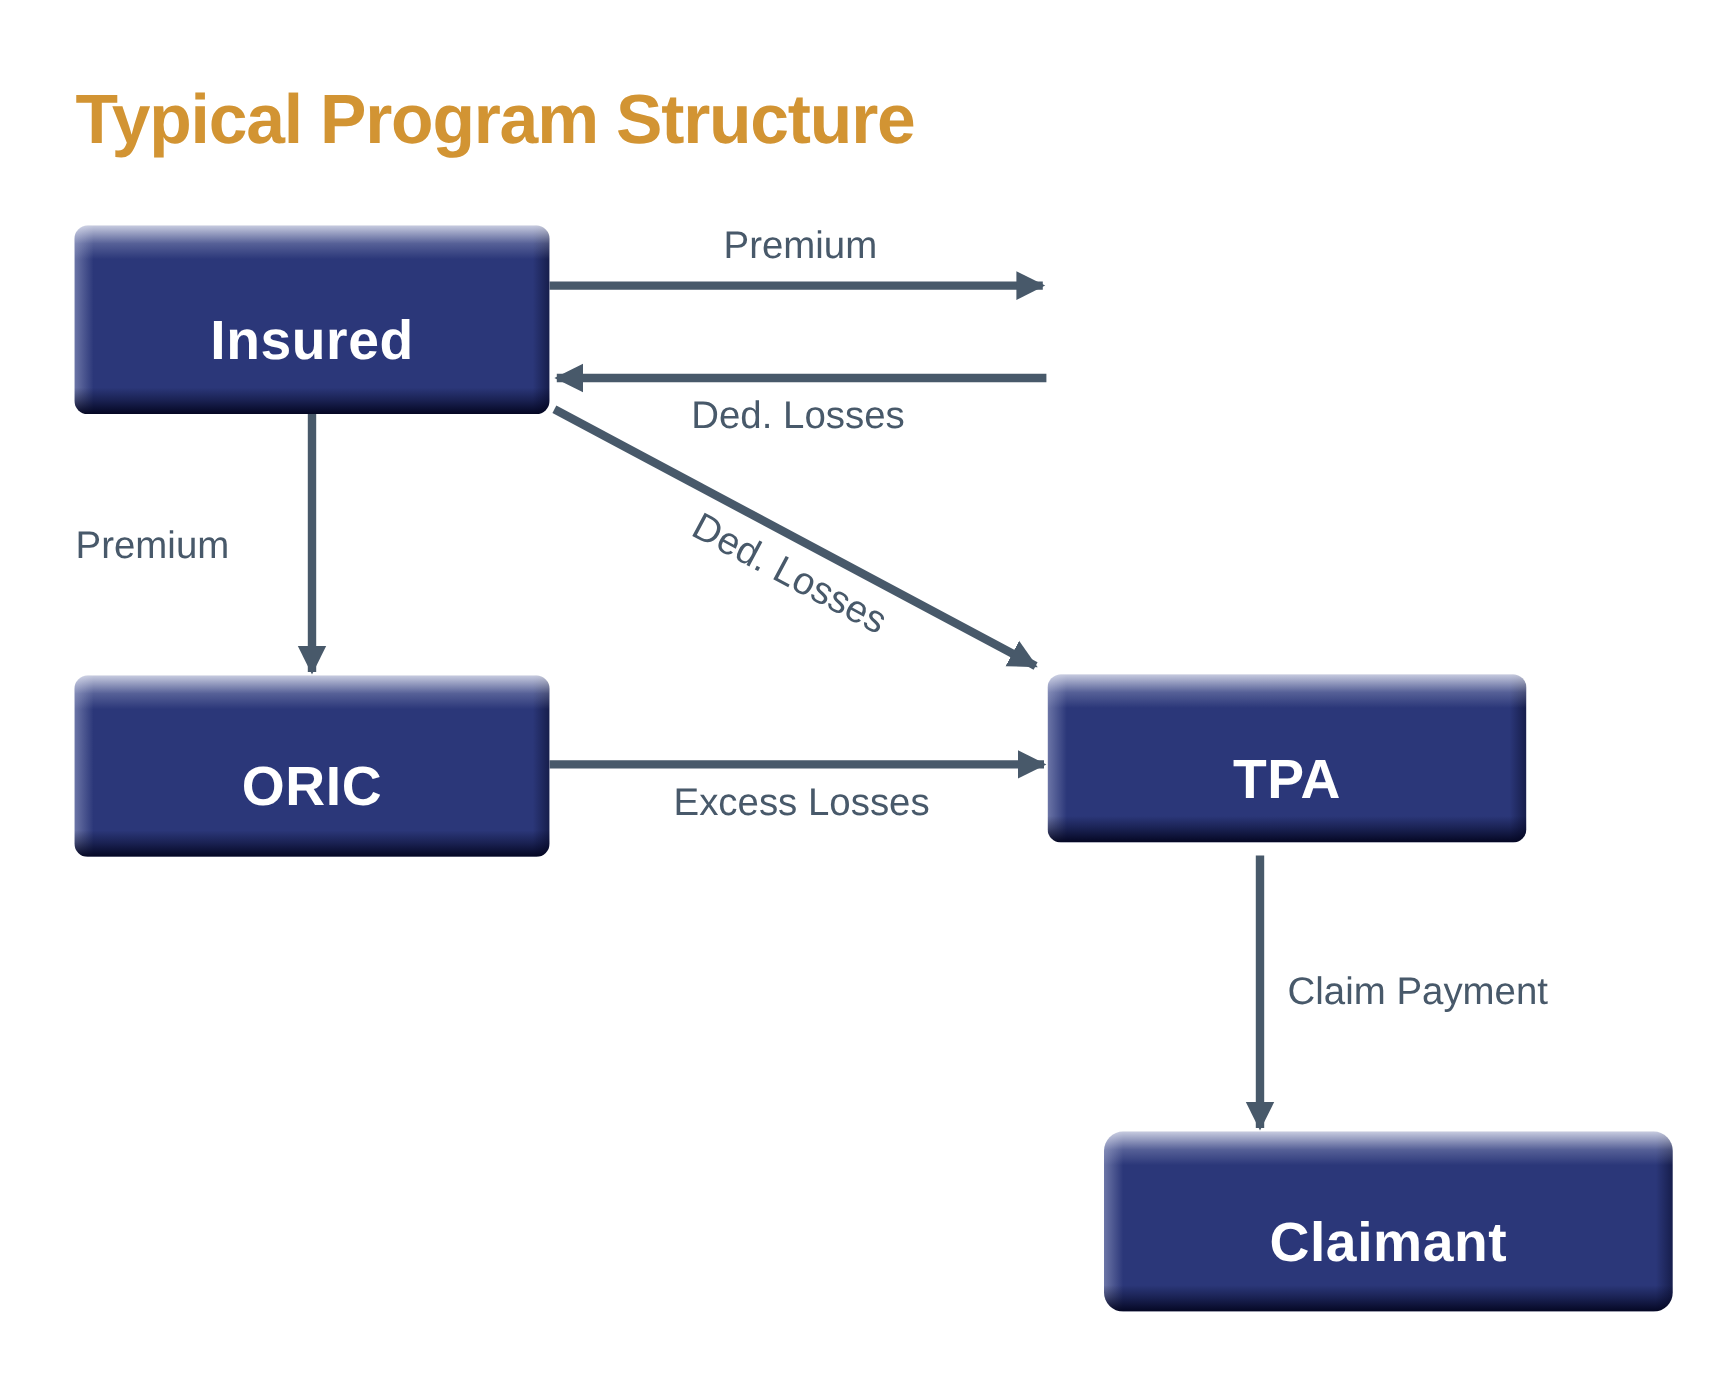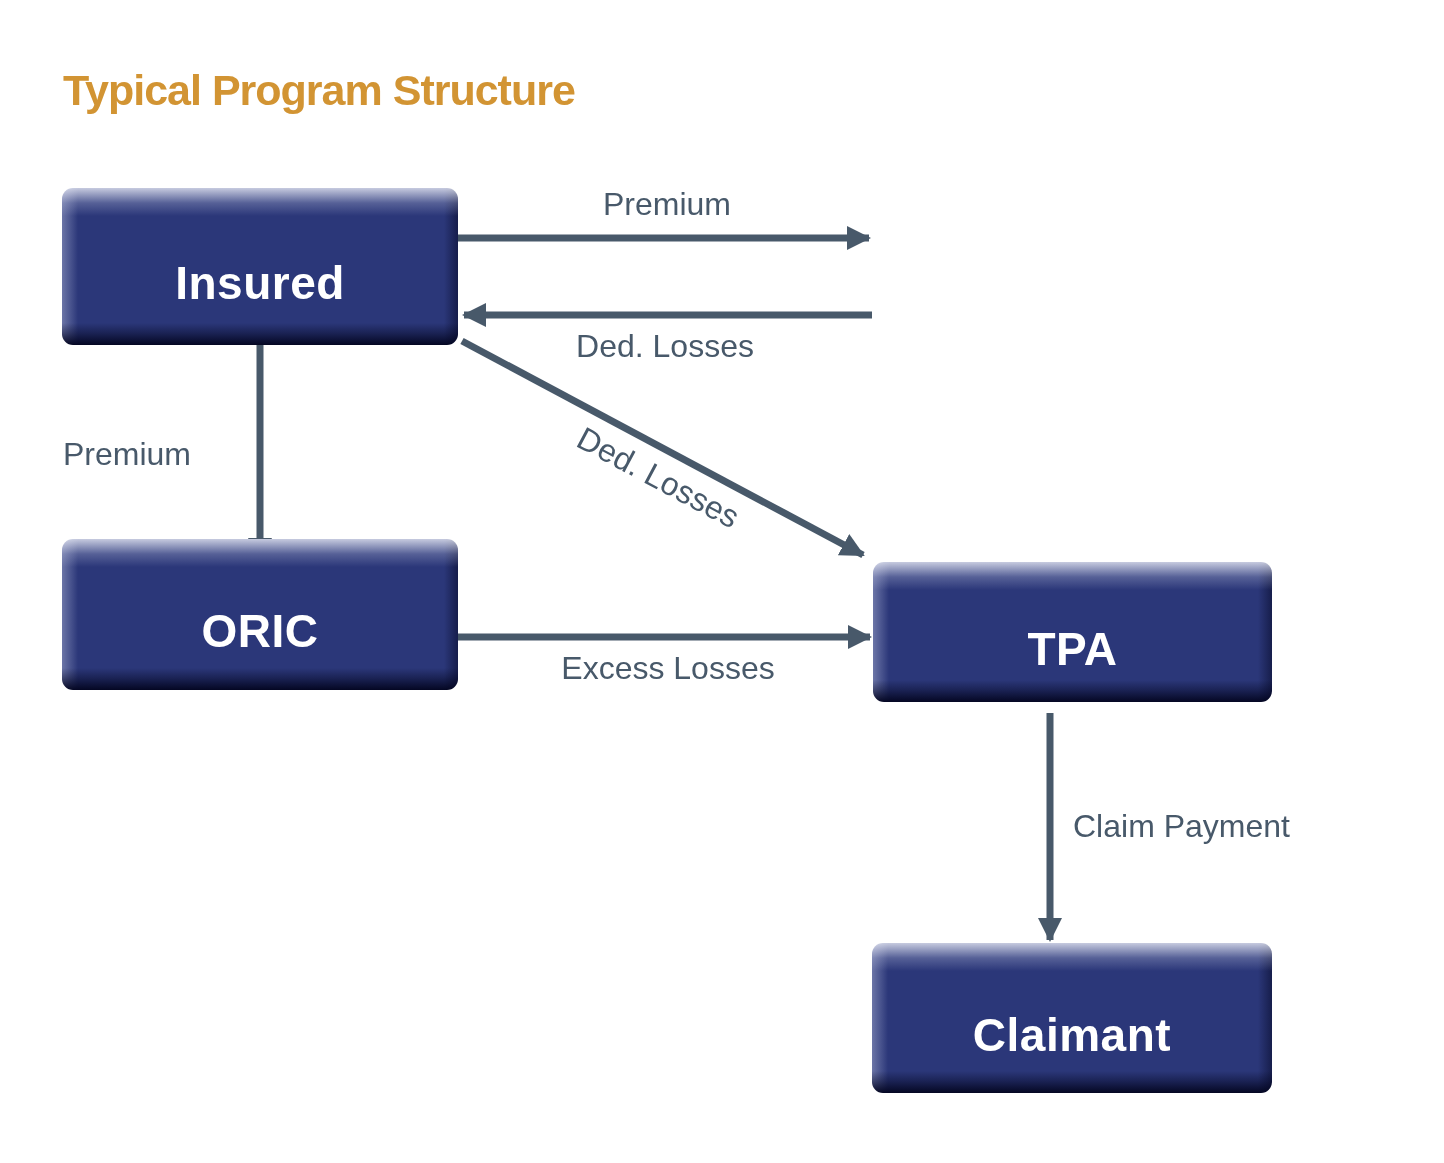--- a/index.html
+++ b/index.html
@@ -12,21 +12,21 @@
     position: relative;
     width: 1444px;
     height: 1163px;
     background: #ffffff;
     overflow: hidden;
   }
   .diagram-title {
     position: absolute;
     left: 63px;
     top: 66px;
-    font-size: 43px;
+    font-size: 58px;
     font-weight: bold;
     letter-spacing: -1px;
     color: #D29433;
     white-space: nowrap;
   }
   .arrow-layer {
     position: absolute;
     left: 0;
     top: 0;
     width: 1444px;
@@ -48,23 +48,23 @@
   .node-label {
     color: #ffffff;
     font-size: 46px;
     font-weight: bold;
     letter-spacing: 0.5px;
     text-align: center;
     margin-top: 33px;
   }
   .node-insured  { left: 62px;  top: 188px; width: 396px; height: 157px; }
   .node-captive  { left: 872px; top: 187px; width: 396px; height: 158px; }
-  .node-oric     { left: 62px;  top: 539px; width: 396px; height: 151px; }
+  .node-oric     { left: 62px;  top: 563px; width: 396px; height: 151px; }
   .node-tpa      { left: 873px; top: 562px; width: 399px; height: 140px; }
-  .node-claimant { left: 872px; top: 943px; width: 400px; height: 150px; }
+  .node-claimant { left: 920px; top: 943px; width: 474px; height: 150px; border-radius: 16px; }
   .edge-label {
     position: absolute;
     color: #48596A;
     font-size: 32px;
     white-space: nowrap;
   }
   .edge-label.premium-top   { left: 667px;  top: 186px; transform: translateX(-50%); }
   .edge-label.ded-top       { left: 665px;  top: 328px; transform: translateX(-50%); }
   .edge-label.premium-left  { left: 63px;   top: 436px; }
   .edge-label.ded-diagonal  { left: 658px;  top: 478px; transform: translate(-50%,-50%) rotate(28deg); }

